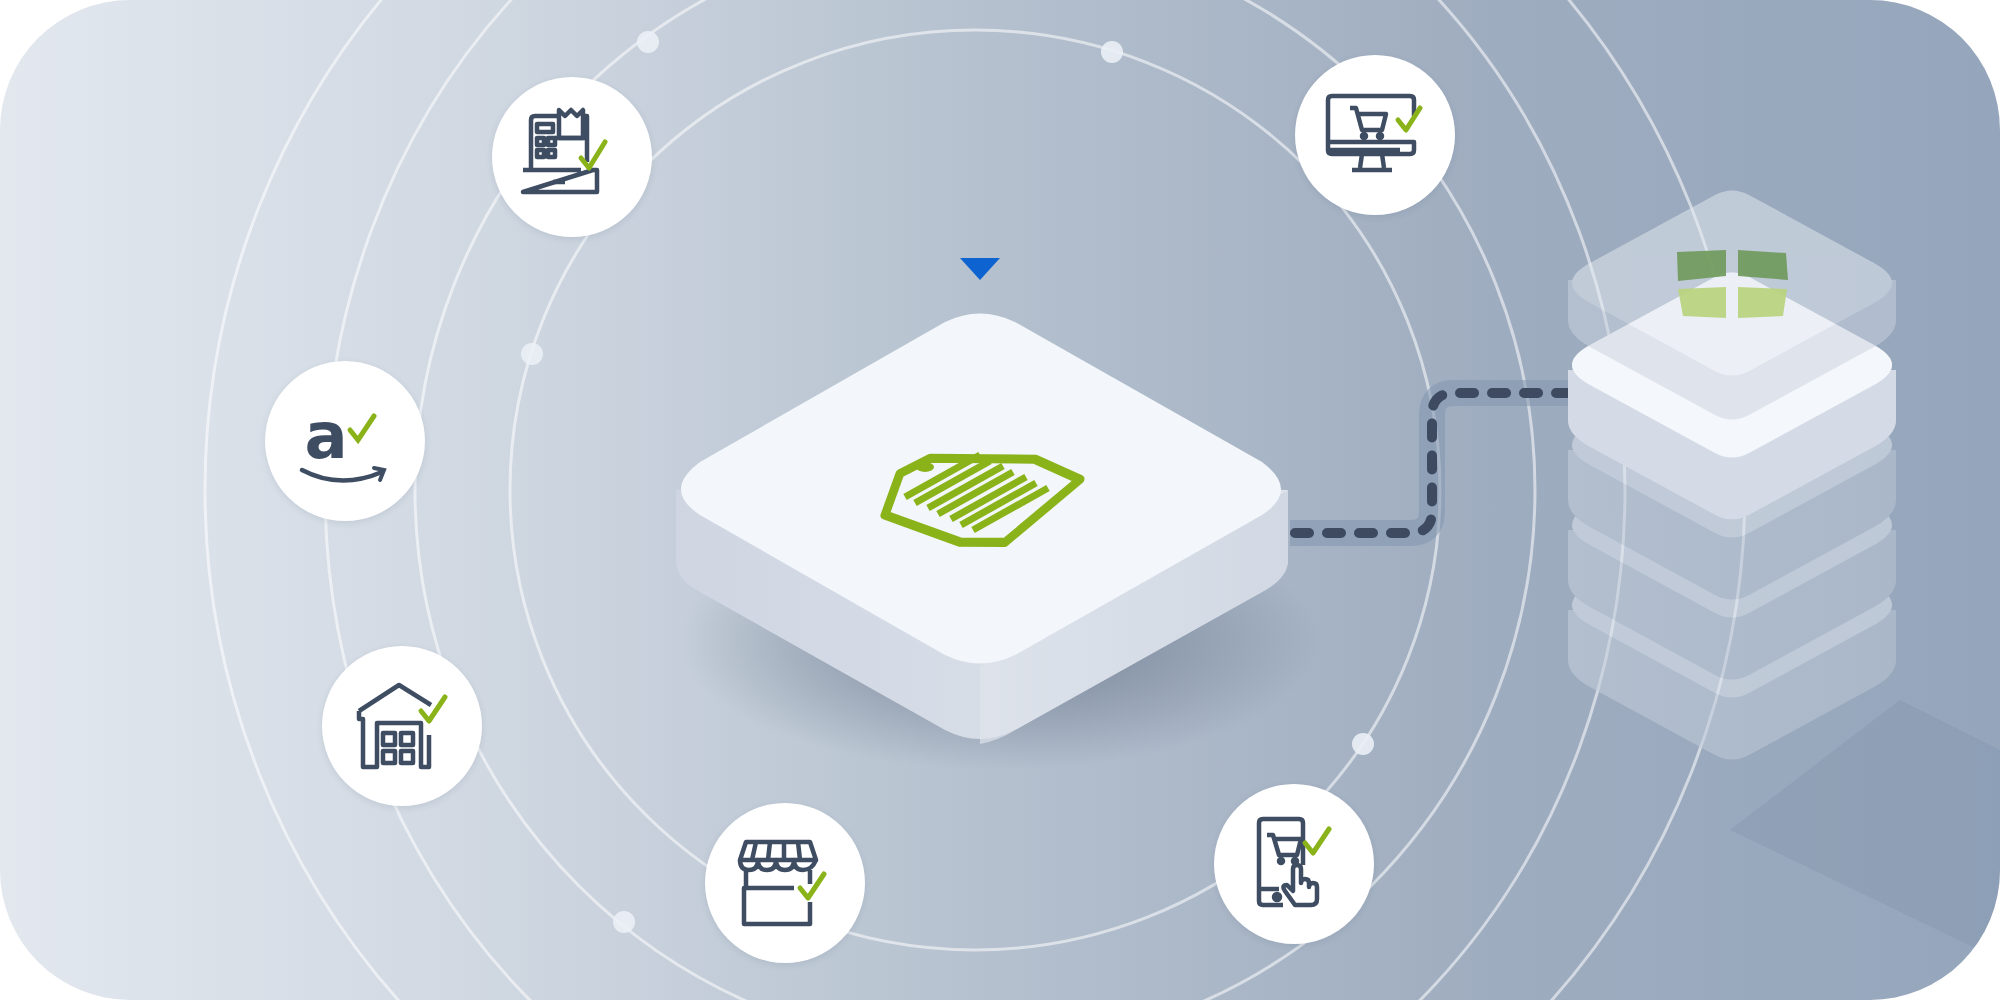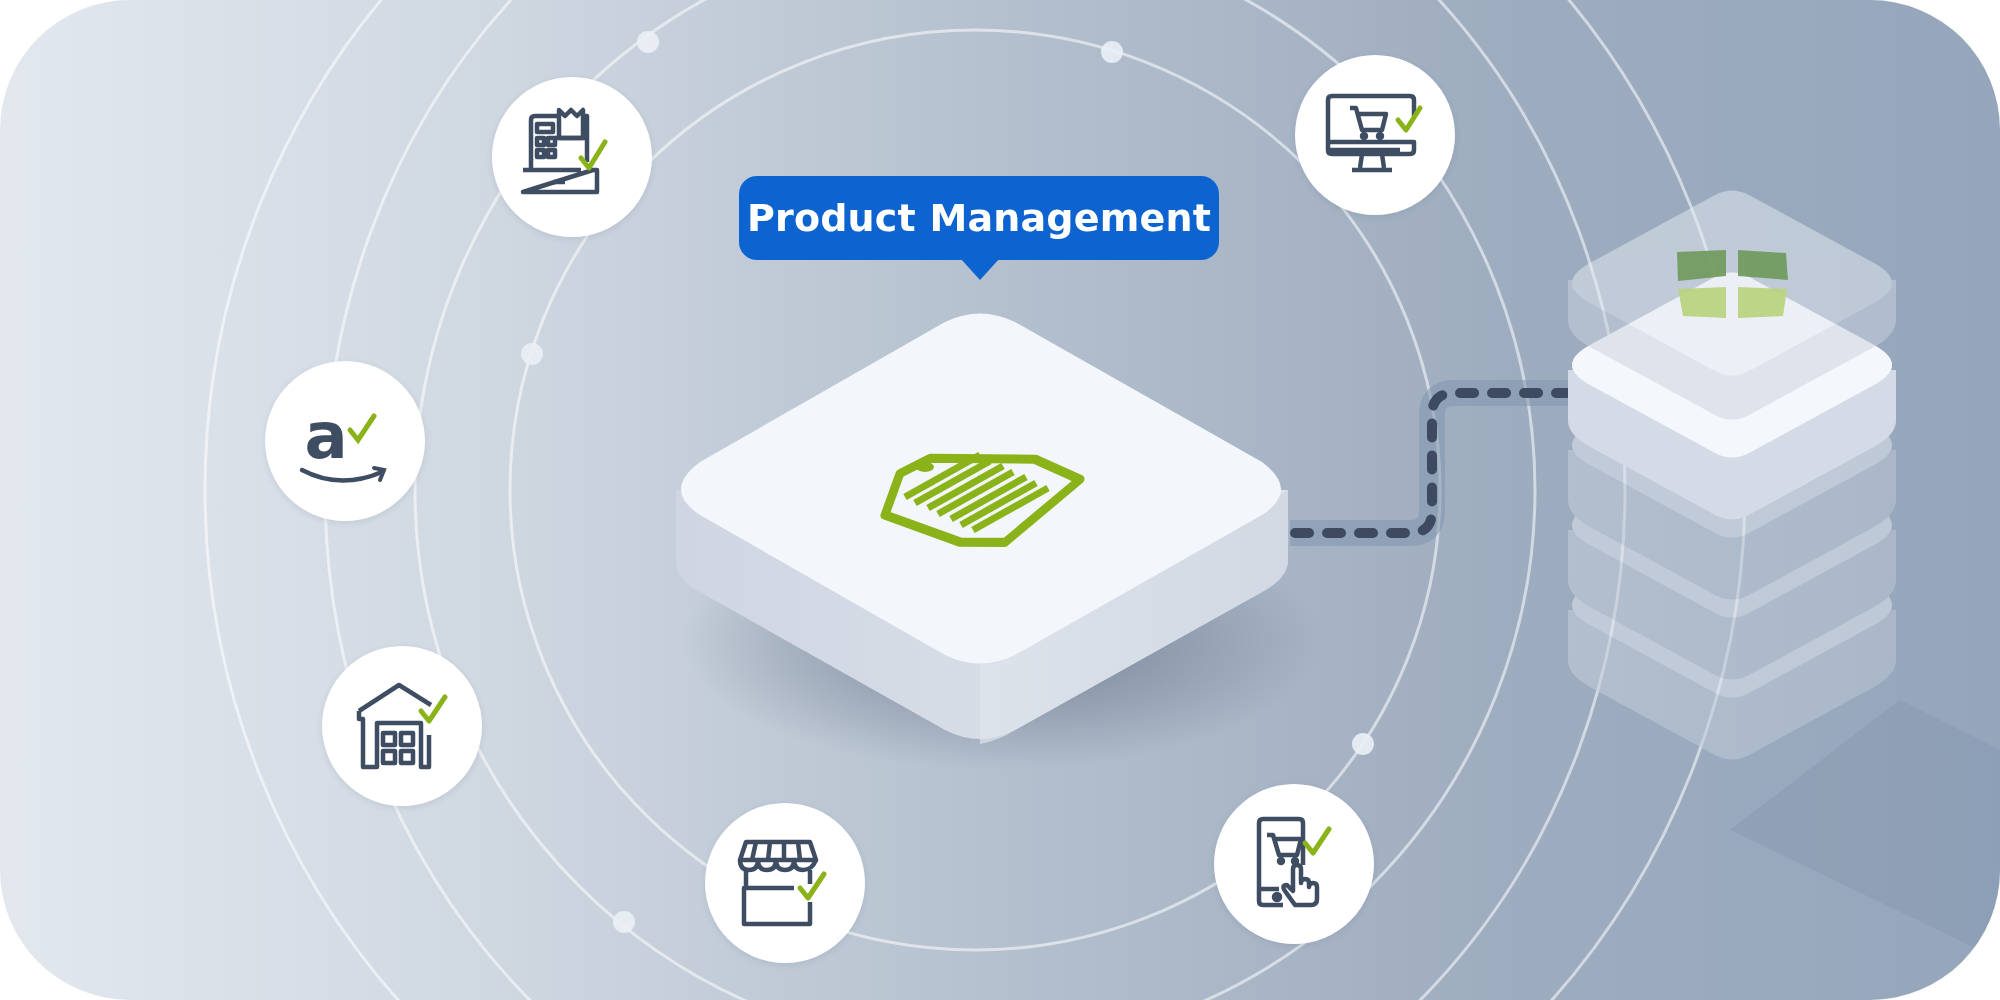--- a/index.html
+++ b/index.html
@@ -89,23 +89,20 @@
         <line x1="915" y1="503" x2="990" y2="461"></line>
         <line x1="928" y1="508" x2="1003" y2="466"></line>
         <line x1="938" y1="514" x2="1013" y2="472"></line>
         <line x1="951" y1="519" x2="1026" y2="477"></line>
         <line x1="961" y1="525" x2="1036" y2="483"></line>
         <line x1="973" y1="530" x2="1048" y2="488"></line>
       </g>
     </g>
   </svg>
 
-  <div class="callout">
-    <span>Product Management</span>
-  </div>
   <div class="callout-tail"></div>
 
   <svg class="layer" viewBox="0 0 2000 1000">
     <defs>
       <linearGradient id="stackSide" x1="0" x2="1">
         <stop offset="0%" stop-color="#c5cfdc"></stop>
           <stop offset="100%" stop-color="#b9c5d4"></stop>
       </linearGradient>
     </defs>
     <path d="M1730 830 L2000 960 L2000 750 L1900 700 Z" fill="rgba(120,140,165,0.25)"></path>

